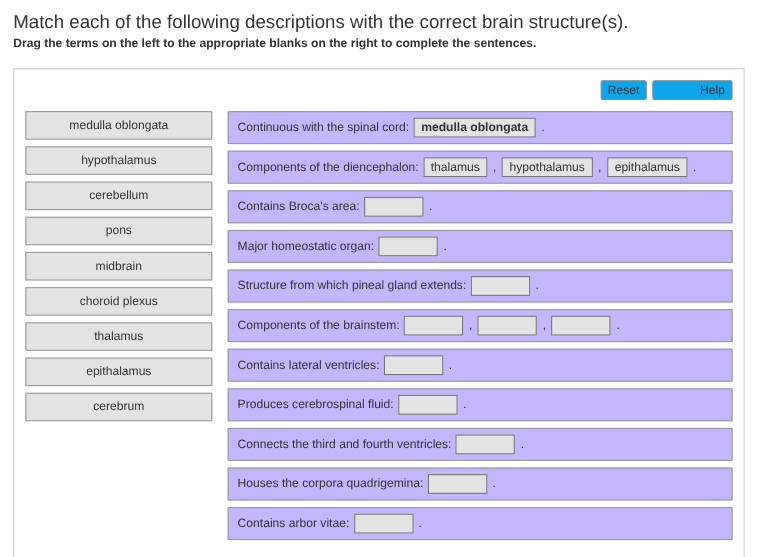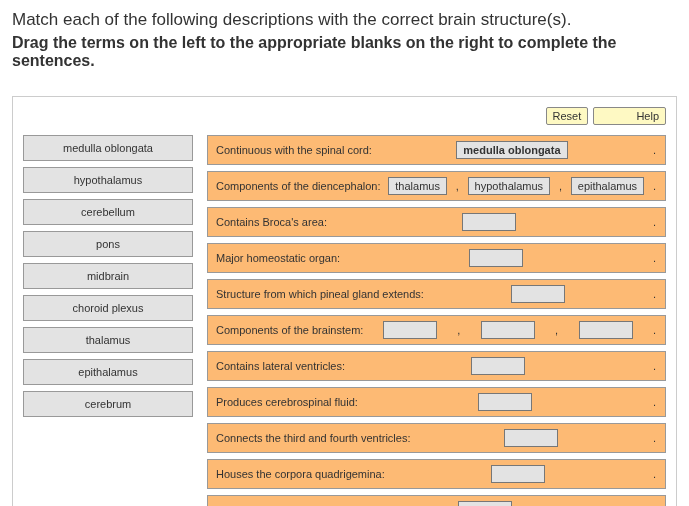--- a/index.html
+++ b/index.html
@@ -5,34 +5,34 @@
   * { box-sizing: border-box; }
   body {
     font-family: Arial, Helvetica, sans-serif;
     font-size: 11px;
     color: #333;
     margin: 0;
     padding: 10px 12px;
     background: #fff;
   }
   .intro1 { font-size: 17px; margin-bottom: 4px; }
-  .intro2 { font-size: 16px; font-weight: bold; margin-bottom: 26px; }
+  .intro2 { font-size: 11px; font-weight: bold; margin-bottom: 16px; }
   .panel {
     border: 1px solid #ccc;
     padding: 10px;
     position: relative;
   }
   .toolbar {
     text-align: right;
     margin-bottom: 10px;
   }
   .btn {
     display: inline-block;
     border: 1px solid #888;
-    background: #fef9c3;
+    background: #0ea5e9;
     font-size: 11px;
     padding: 2px 6px;
     cursor: pointer;
     border-radius: 2px;
   }
   .btn + .btn { margin-left: 2px; padding-left: 42px; }
   .columns { display: flex; gap: 14px; }
   .terms-col { width: 170px; flex: 0 0 170px; }
   .term {
     border: 1px solid #999;
@@ -47,22 +47,21 @@
   .sentence {
     border: 1px solid #999;
     padding: 5px 8px;
     margin-bottom: 6px;
     font-size: 11px;
     display: flex;
     align-items: center;
     flex-wrap: wrap;
     gap: 4px;
     min-height: 28px;
-    background: #fdba74;
-    justify-content: space-between;
+    background: #c4b5fd;
   }
   .blank {
     display: inline-block;
     min-width: 54px;
     height: 18px;
     border: 1px solid #777;
     background: #e3e3e3;
     vertical-align: middle;
   }
   .filled {

